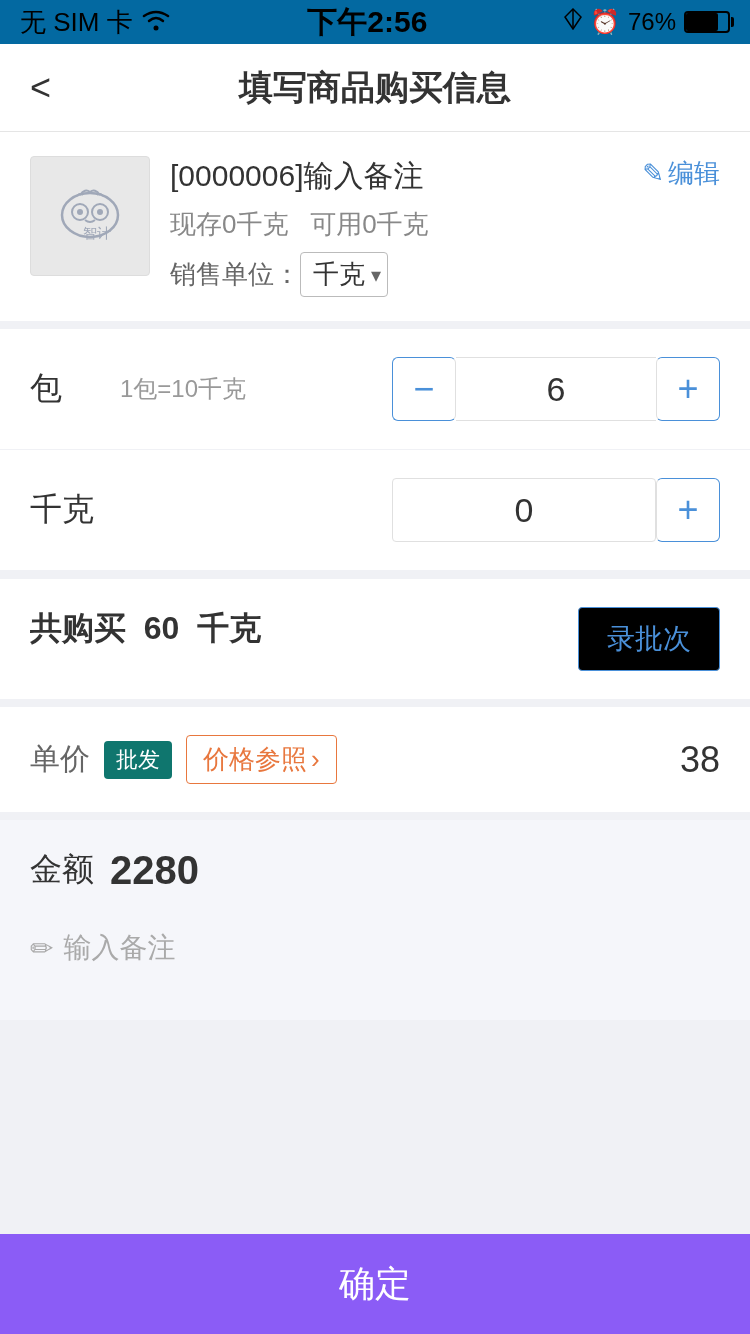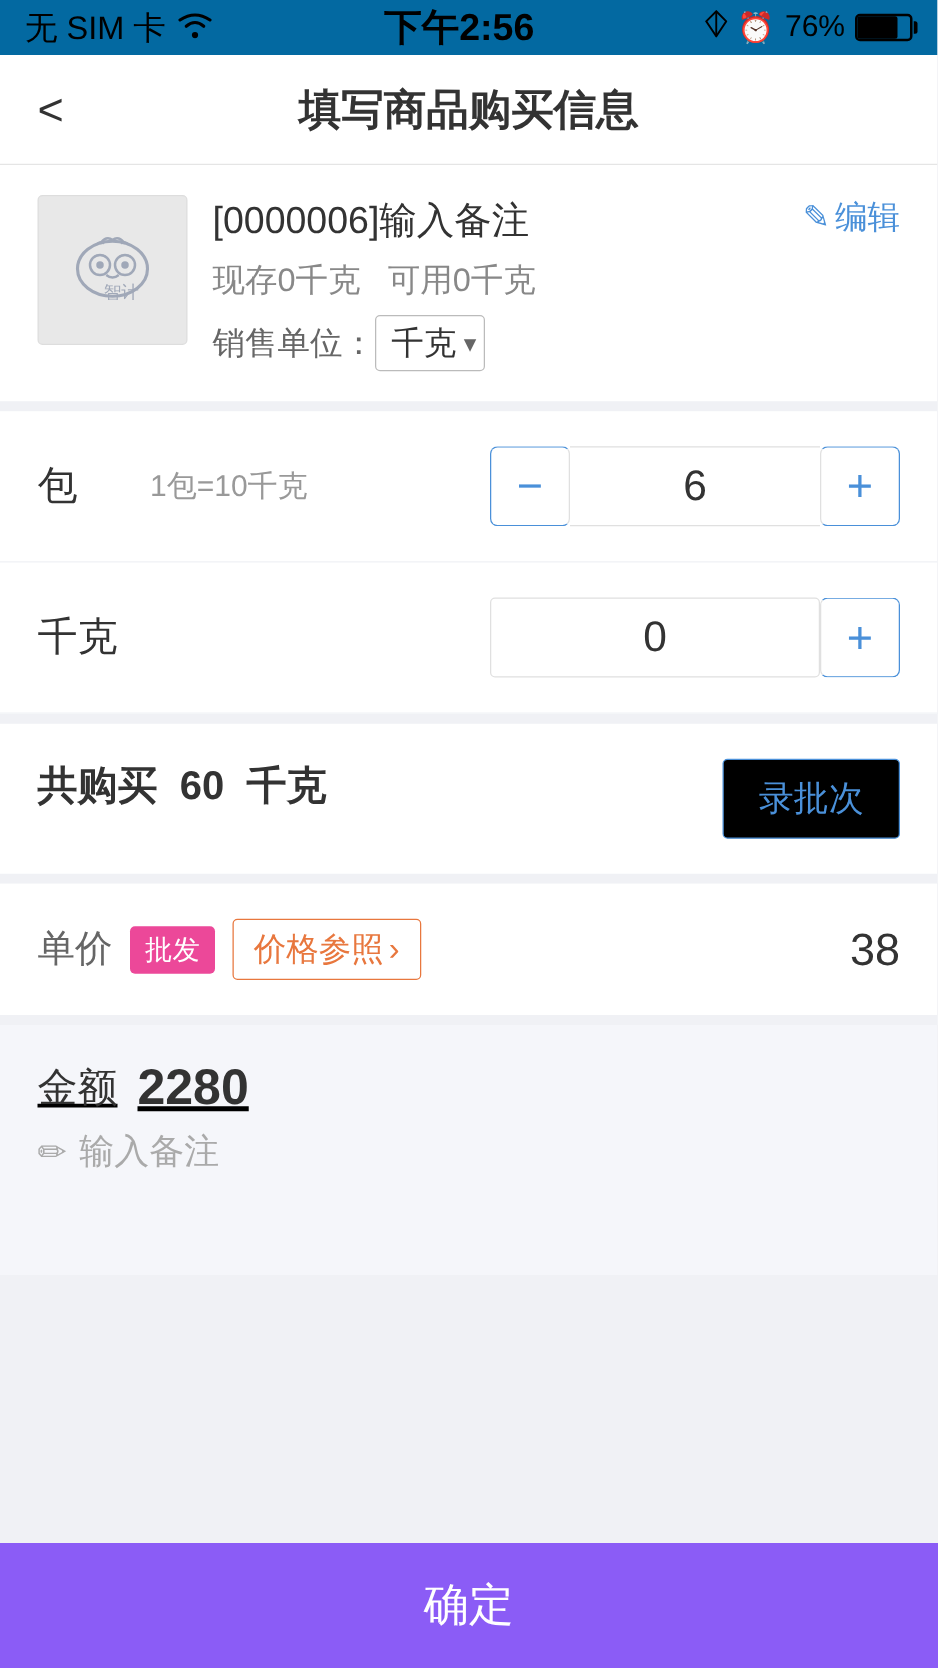--- a/index.html
+++ b/index.html
@@ -244,21 +244,21 @@
     .price-row {
       display: flex;
       align-items: center;
       gap: 14px;
     }
     .price-label {
       font-size: 30px;
       color: #666;
     }
     .price-tag {
-      background: #ec4899;
+      background: #0f766e;
       color: #fff;
       font-size: 22px;
       padding: 4px 12px;
       border-radius: 4px;
     }
     .price-ref-btn {
       border: 1px solid #e8773e;
       color: #e8773e;
       font-size: 26px;
       padding: 6px 16px;
@@ -276,24 +276,22 @@
     }
 
     
     .amount-section {
       background: #f5f6fa;
       padding: 28px 30px;
       min-height: 200px;
     }
     .amount-row {
       display: flex;
-      align-items: center;
       gap: 16px;
-      margin-bottom: 9px;
-      text-decoration: underline;
+      margin-bottom: 36px;
     }
     .amount-label {
       font-size: 32px;
       color: #333;
     }
     .amount-value {
       font-size: 40px;
       color: #333;
       font-weight: 600;
     }

